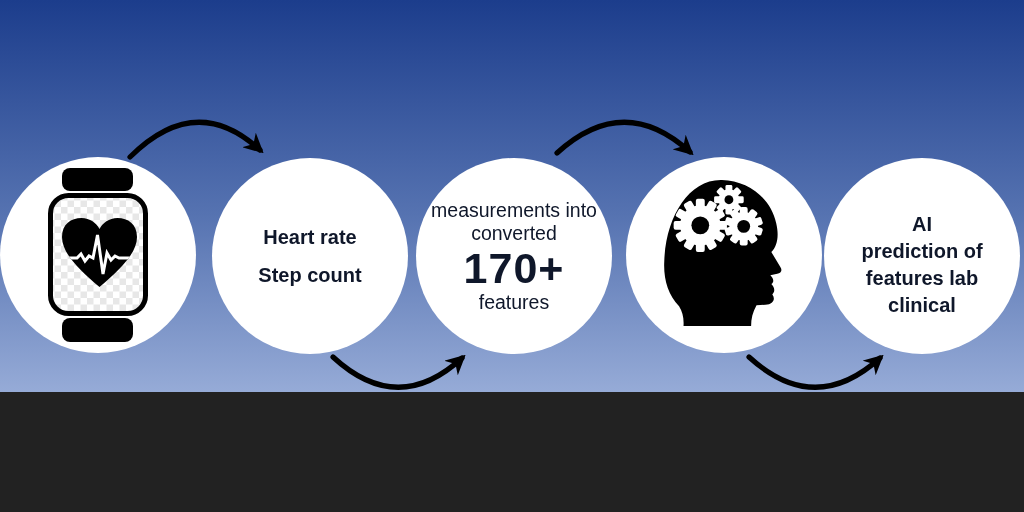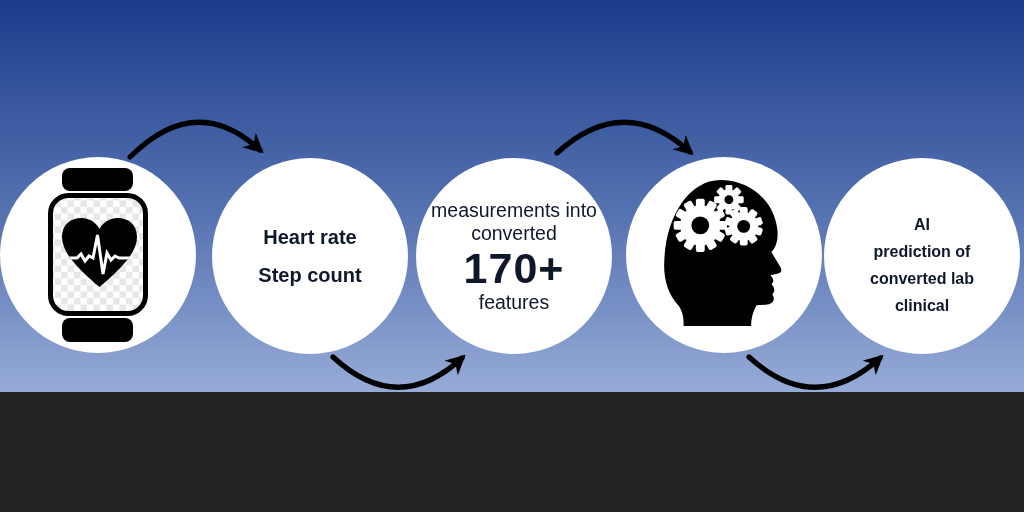--- a/index.html
+++ b/index.html
@@ -20,21 +20,21 @@
     text-align:center;
   }
   .c1{left:0px;top:157px;}
   .c2{left:212px;top:158px;}
   .c3{left:416px;top:158px;}
   .c4{left:626px;top:157px;}
   .c5{left:824px;top:158px;}
   .meas-lines{font-weight:700;font-size:20px;line-height:38px;white-space:nowrap;}
   .feat-block{font-weight:400;font-size:19.5px;line-height:23px;white-space:nowrap;}
   .feat-big{font-weight:800;font-size:43px;line-height:46px;letter-spacing:1px;}
-  .pred-lines{font-weight:700;font-size:16px;line-height:27px;white-space:nowrap;position:relative;top:9px;}
+  .pred-lines{font-weight:700;font-size:20px;line-height:27px;white-space:nowrap;position:relative;top:9px;}
   .icon-svg{position:absolute;}
   .watch-svg{left:48px;top:11px;}
   .head-svg{left:36px;top:21px;}
 </style>
 </head>
 <body>
 
 <div class="canvas">
 
   <svg class="arrows" viewBox="0 0 1024 512" xmlns="http://www.w3.org/2000/svg" aria-hidden="true">
@@ -135,18 +135,18 @@
         <circle r="14.5" fill="#fff"></circle>
         <circle r="6.5" fill="#000"></circle>
       </g>
     </svg>
   </div>
 
   <div class="circle c5">
     <div class="pred-lines">
       <div>AI</div>
       <div>prediction of</div>
-      <div>converted lab</div>
+      <div>features lab</div>
       <div>clinical</div>
     </div>
   </div>
 
 </div>
 
 </body></html>

